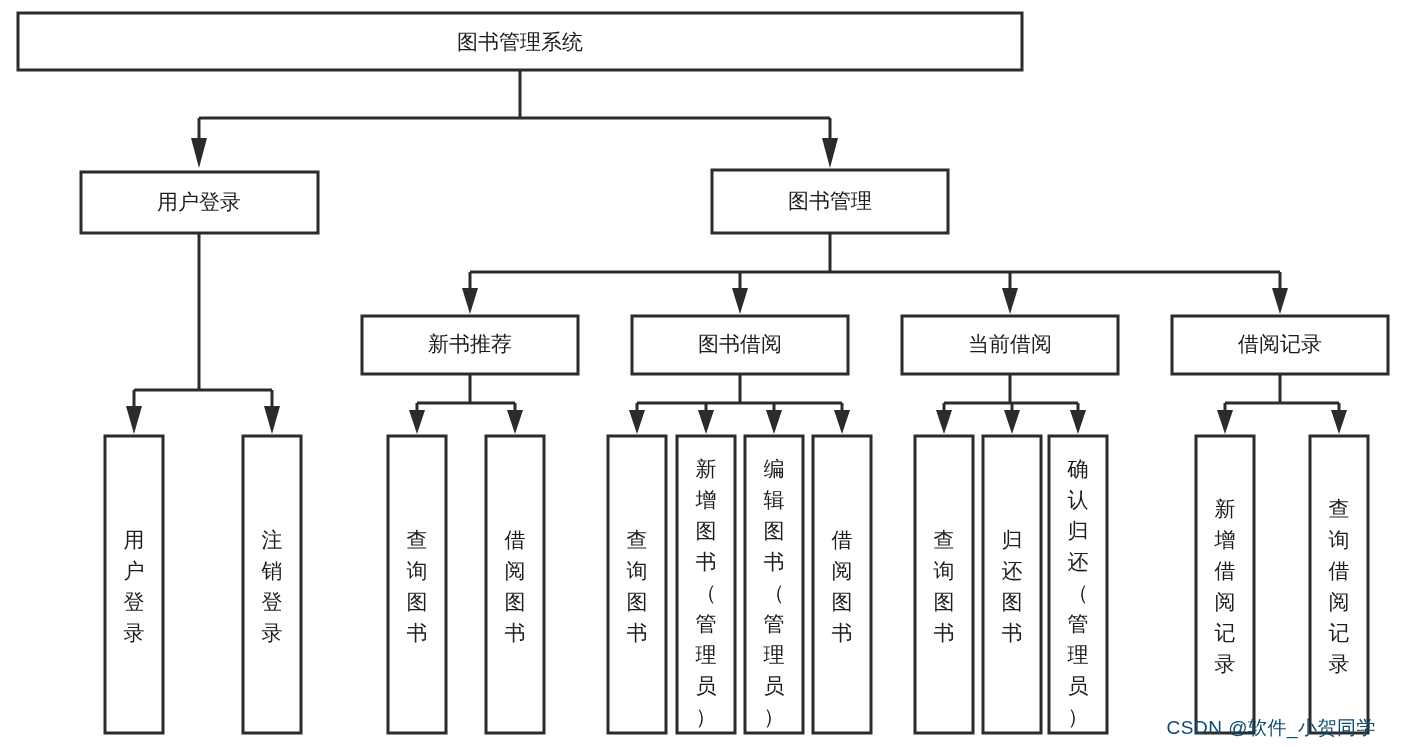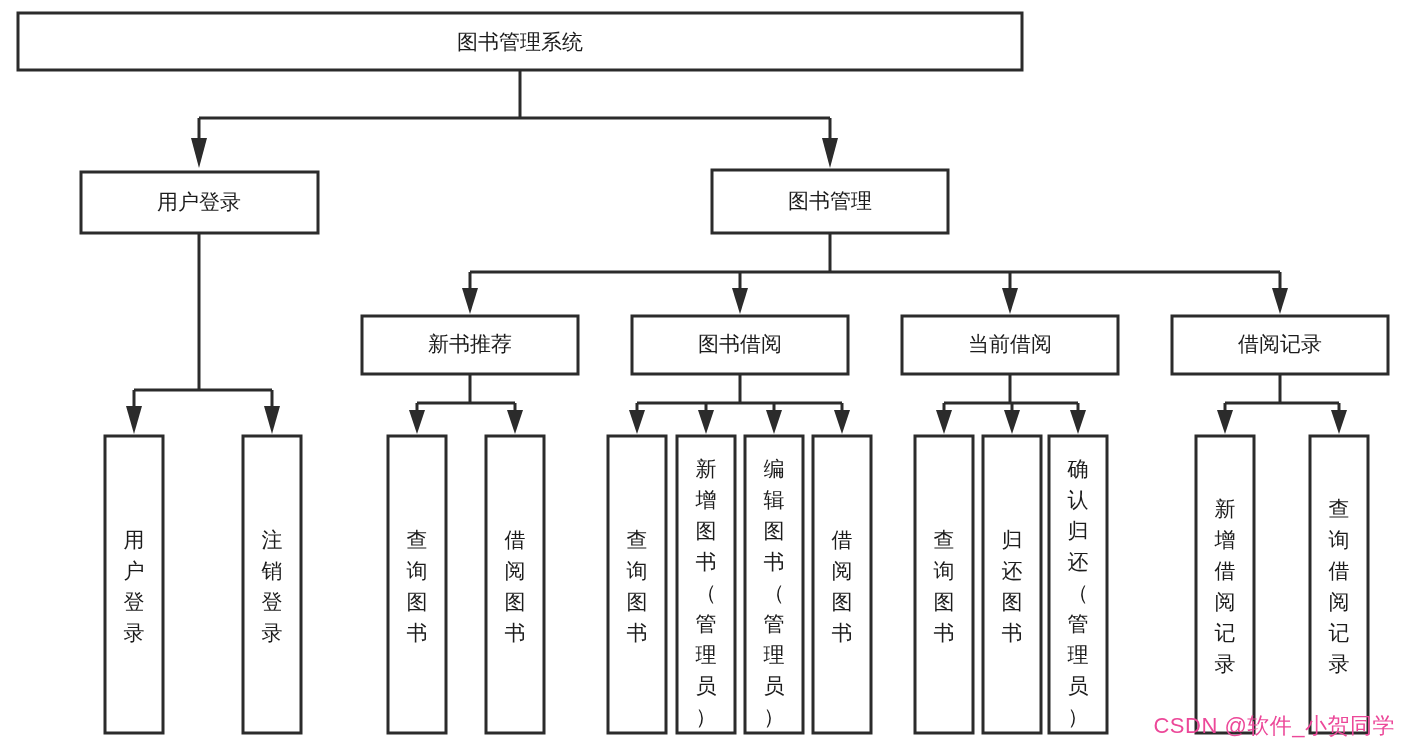--- a/index.html
+++ b/index.html
@@ -48,25 +48,25 @@
     stroke: #2b2b2b;
     stroke-width: 3;
     fill: none;
   }
   .arrow-head {
     fill: #2b2b2b;
     stroke: none;
   }
   .watermark {
     position: absolute;
-    right: 10px;
+    right: 29px;
     bottom: 6px;
     font-family: "Liberation Sans", "DejaVu Sans", sans-serif;
-    font-size: 22px;
-    color: #ec4899;
+    font-size: 19px;
+    color: #0c4a6e;
     white-space: nowrap;
     letter-spacing: 0.5px;
   }
 </style>
 </head>
 <body>
 
 <div id="diagram-root">
 
   <svg id="tree-svg" viewBox="0 0 1405 747">

